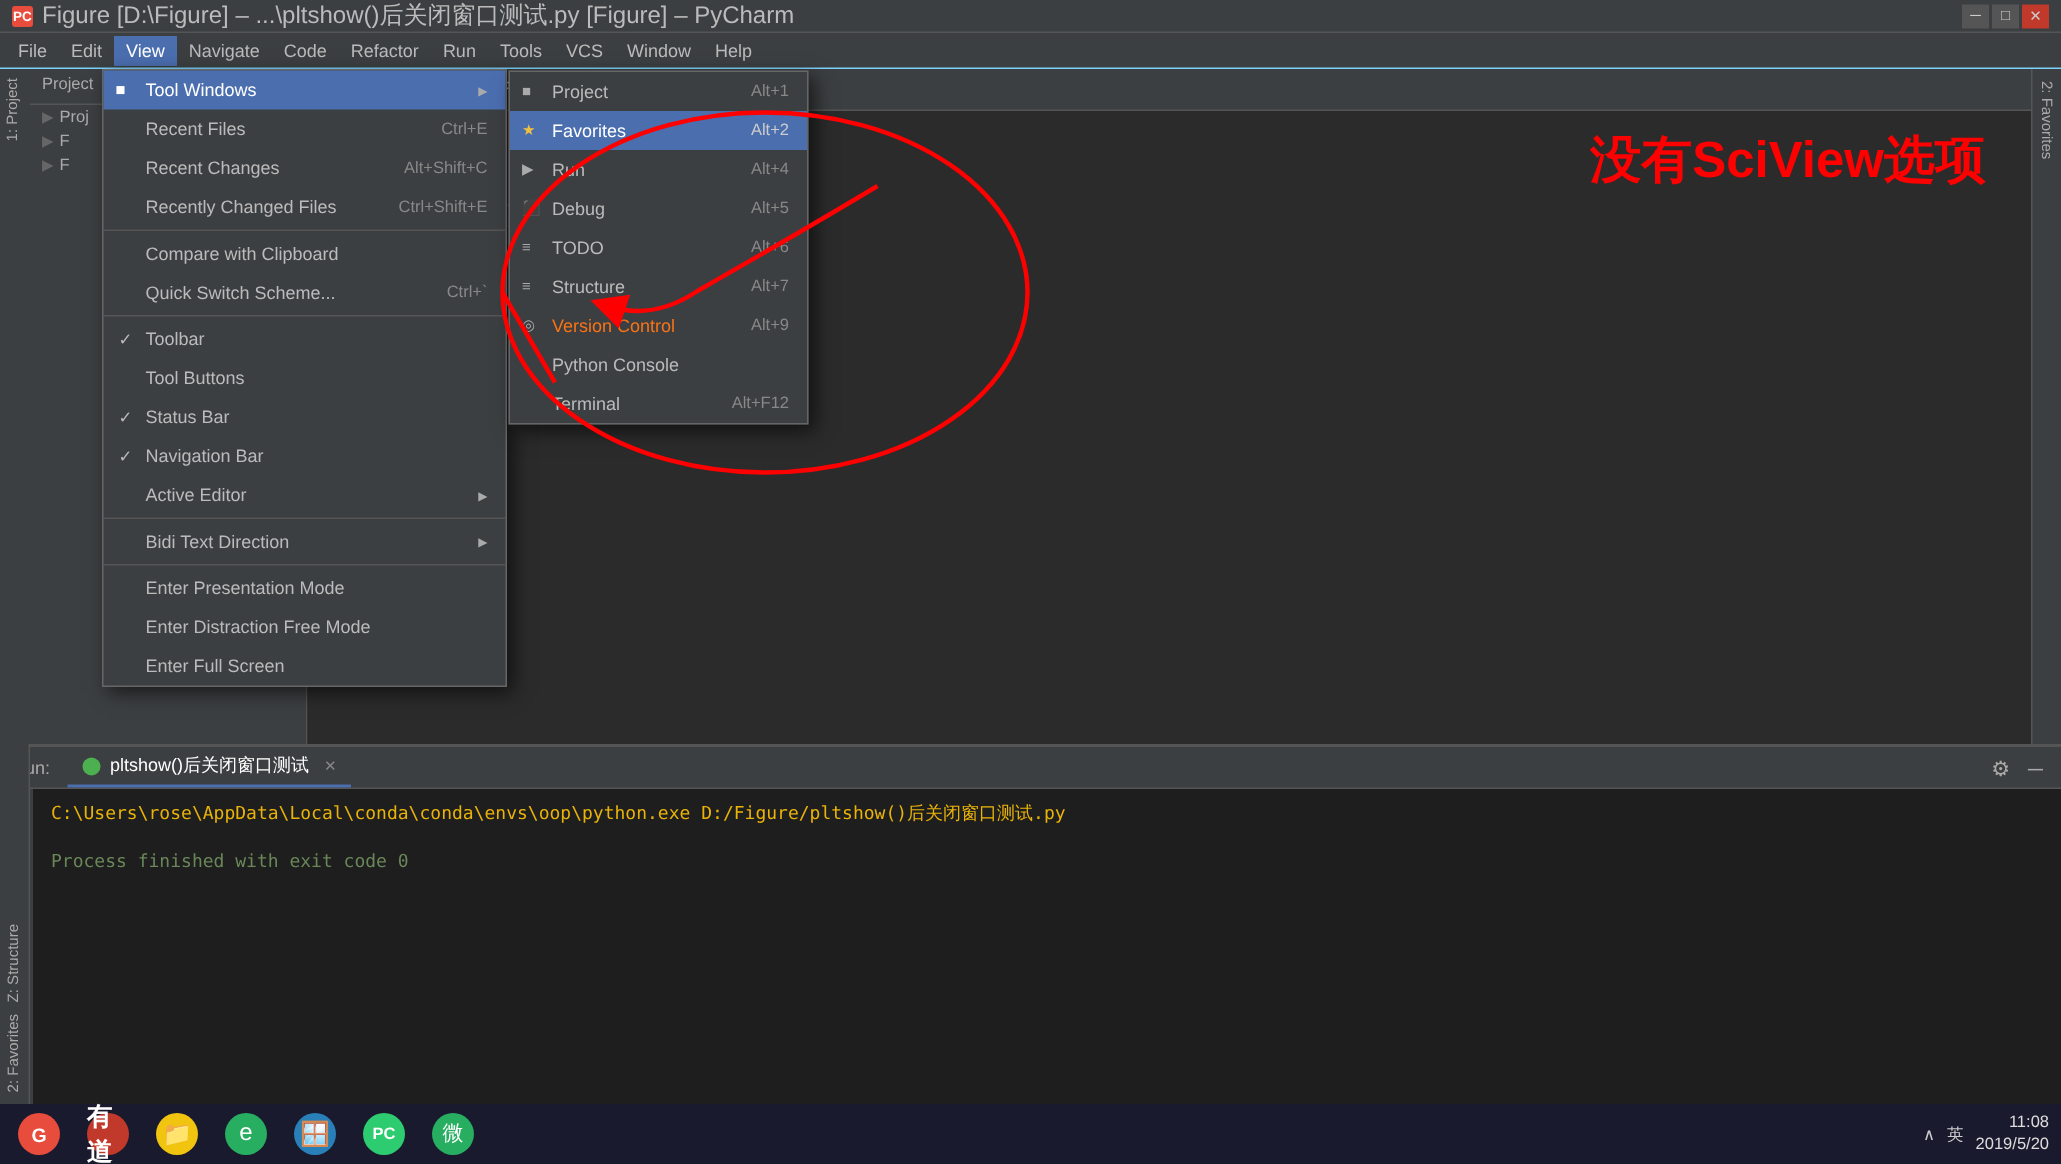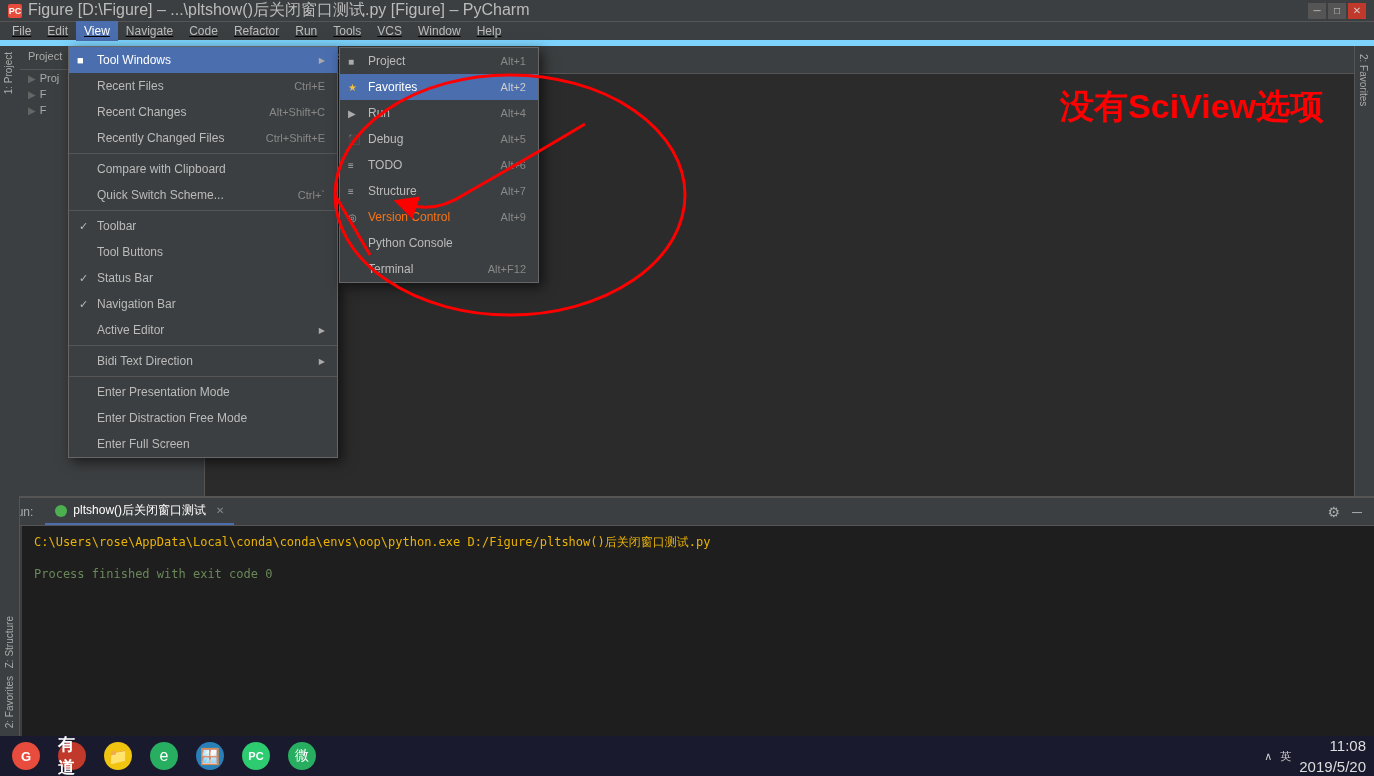--- a/index.html
+++ b/index.html
@@ -53,22 +53,21 @@
     }
     .title-btn.close { background: #c0392b; }
 
     
     .menu-bar {
       height: 24px;
       background: #3c3f41;
       display: flex;
       align-items: center;
       padding: 0 4px;
-      border-bottom: 6px solid #7dd3fc;
-      text-decoration: underline;
+      border-bottom: 1px solid #7dd3fc;
     }
     .menu-item {
       padding: 3px 8px;
       color: #bbbbbb;
       font-size: 12px;
       cursor: pointer;
     }
     .menu-item.active-open {
       background: #4b6eaf;
       color: white;
@@ -212,21 +211,21 @@
       align-items: center;
       gap: 8px;
       padding-right: 4px;
       color: #ccc;
       font-size: 11px;
     }
     .tray-time {
       text-align: right;
       line-height: 1.4;
       color: #ddd;
-      font-size: 15px;
+      font-size: 11px;
     }
 
     
     .dropdown-overlay {
       position: absolute;
       top: 46px;
       left: 0;
       right: 0;
       bottom: 0;
       z-index: 10;

